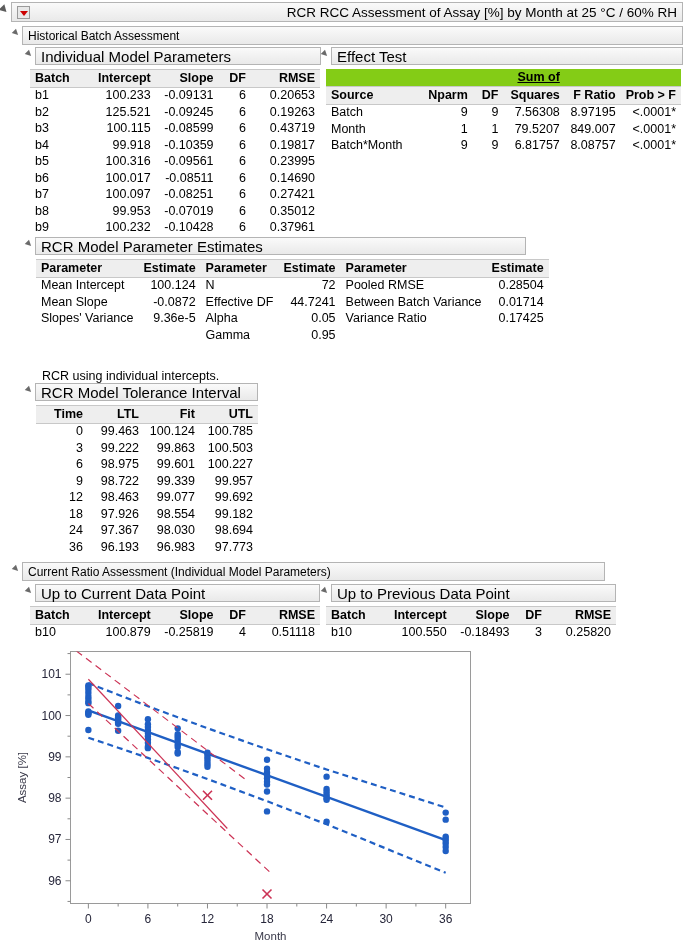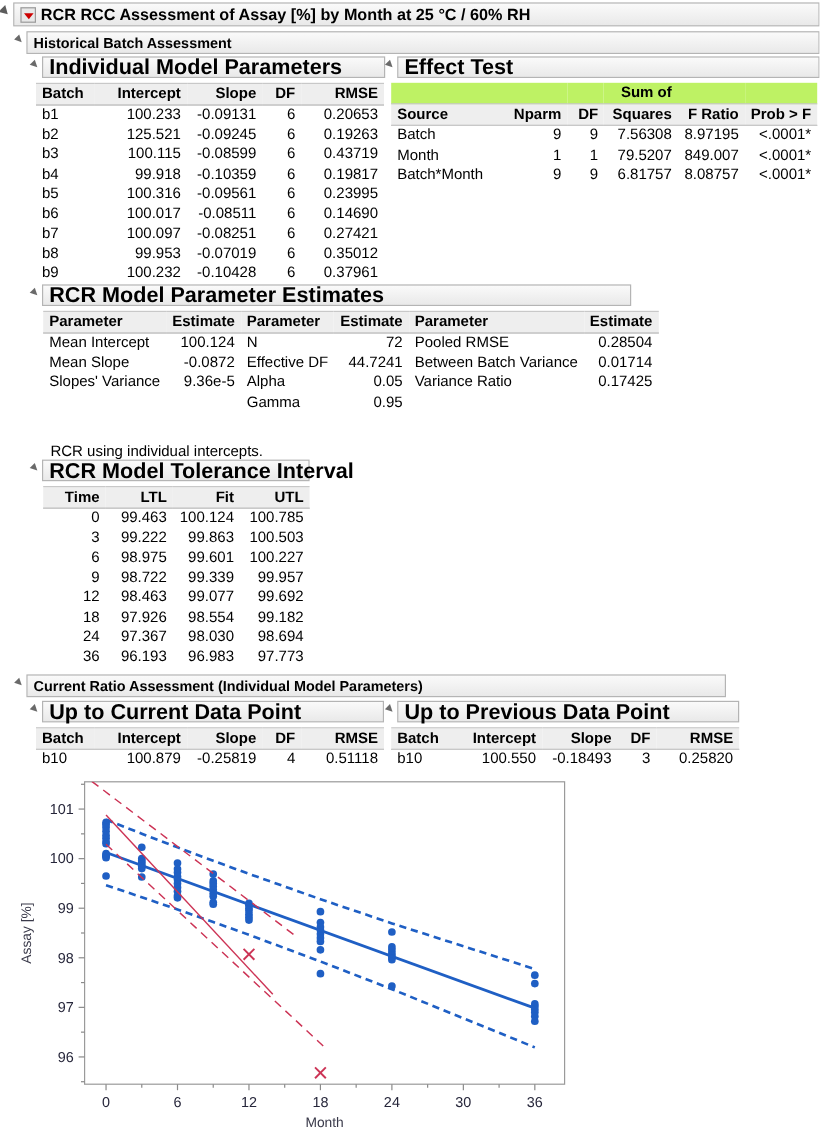--- a/index.html
+++ b/index.html
@@ -50,29 +50,30 @@
     border-left: 4.5px solid transparent;
     border-right: 4.5px solid transparent;
     border-top: 5px solid #cc0000;
   }
 
   
   .titlebar {
     display:flex; align-items:center;
     background: linear-gradient(#fafafa,#e9e9e9);
     border: 1px solid #b4b4b4;
-    font-weight: bold;
+    font-weight: normal;
     font-size: 13.5px;
     padding: 1px 5px;
     height: 20px;
     white-space: nowrap;
+    justify-content: space-between;
   }
   .titlebar.lvl1 { font-size: 13.5px; }
   .titlebar.lvl2 { font-size: 12px; height: 19px; }
-  .titlebar.lvl3 { font-size: 18px; height: 18px; }
+  .titlebar.lvl3 { font-size: 15px; height: 18px; }
 
   .outl { display:flex; align-items:flex-start; }
   .outl > .tri, .outl > .tri-sm { margin-top: 6px; flex:0 0 auto; }
   .outl > .body { flex: 1 1 auto; min-width: 0; }
 
   
   table.jmp {
     border-collapse: collapse;
     font-size: 12.5px;
     font-family: "Liberation Sans", sans-serif;
@@ -87,21 +88,21 @@
     white-space: nowrap;
     font-size: 12.5px;
   }
   table.jmp th.l, table.jmp td.l { text-align: left; }
   table.jmp td {
     padding: 0px 5px 1px 5px;
     text-align: right;
     white-space: nowrap;
     line-height: 15.5px;
   }
-  table.jmp th.nb { border-top: none; border-bottom: none; background: #bef264; }
+  table.jmp th.nb { border-top: none; border-bottom: none; background: #84cc16; text-decoration: underline; }
   .hdr2 th { border-top:none; border-bottom:none; padding-bottom:0; padding-top:1px; }
 
   .note { font-size: 12.5px; padding: 0 0 0 8px; line-height: 15px; margin-top: 20px; }
 
   
   .abs { position:absolute; }
 
   
   .chartwrap { position:absolute; left:0; top:645px; width:500px; height:295px; }
   svg { display:block; }

